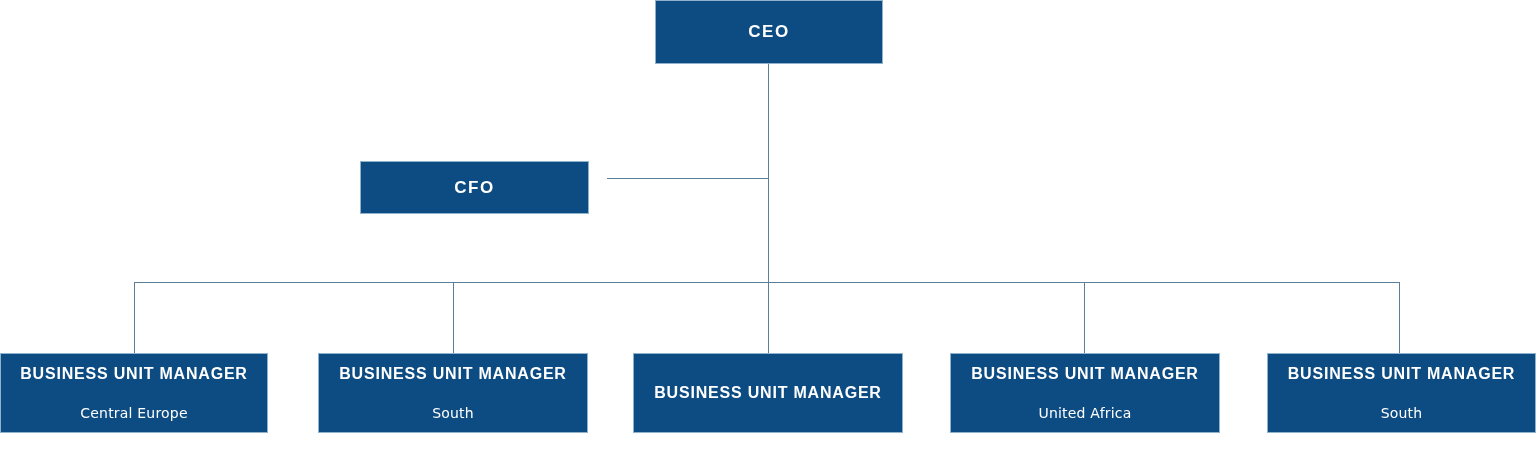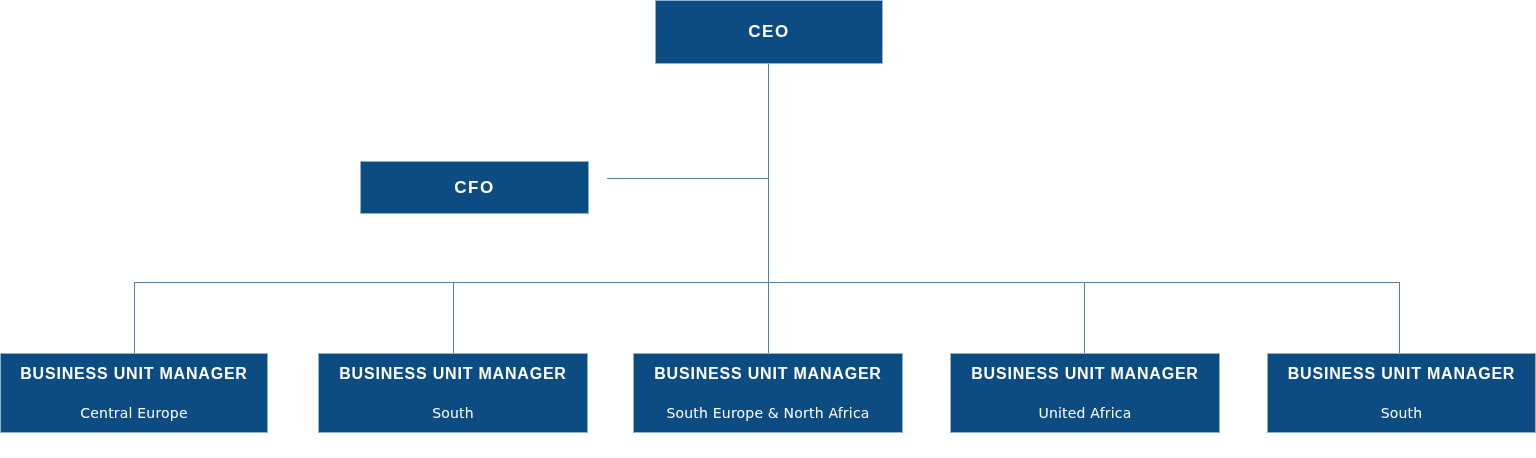--- a/index.html
+++ b/index.html
@@ -77,21 +77,20 @@
   <div class="node-sub">Central Europe</div>
 </div>
 
 <div class="node unit" id="u1">
   <div class="node-title">BUSINESS UNIT MANAGER</div>
   <div class="node-sub">South</div>
 </div>
 
 <div class="node unit" id="u2">
   <div class="node-title">BUSINESS UNIT MANAGER</div>
-  <div class="node-sub">South Europe &amp; North Africa</div>
 </div>
 
 <div class="node unit" id="u3">
   <div class="node-title">BUSINESS UNIT MANAGER</div>
   <div class="node-sub">United Africa</div>
 </div>
 
 <div class="node unit" id="u4">
   <div class="node-title">BUSINESS UNIT MANAGER</div>
   <div class="node-sub">South</div>

